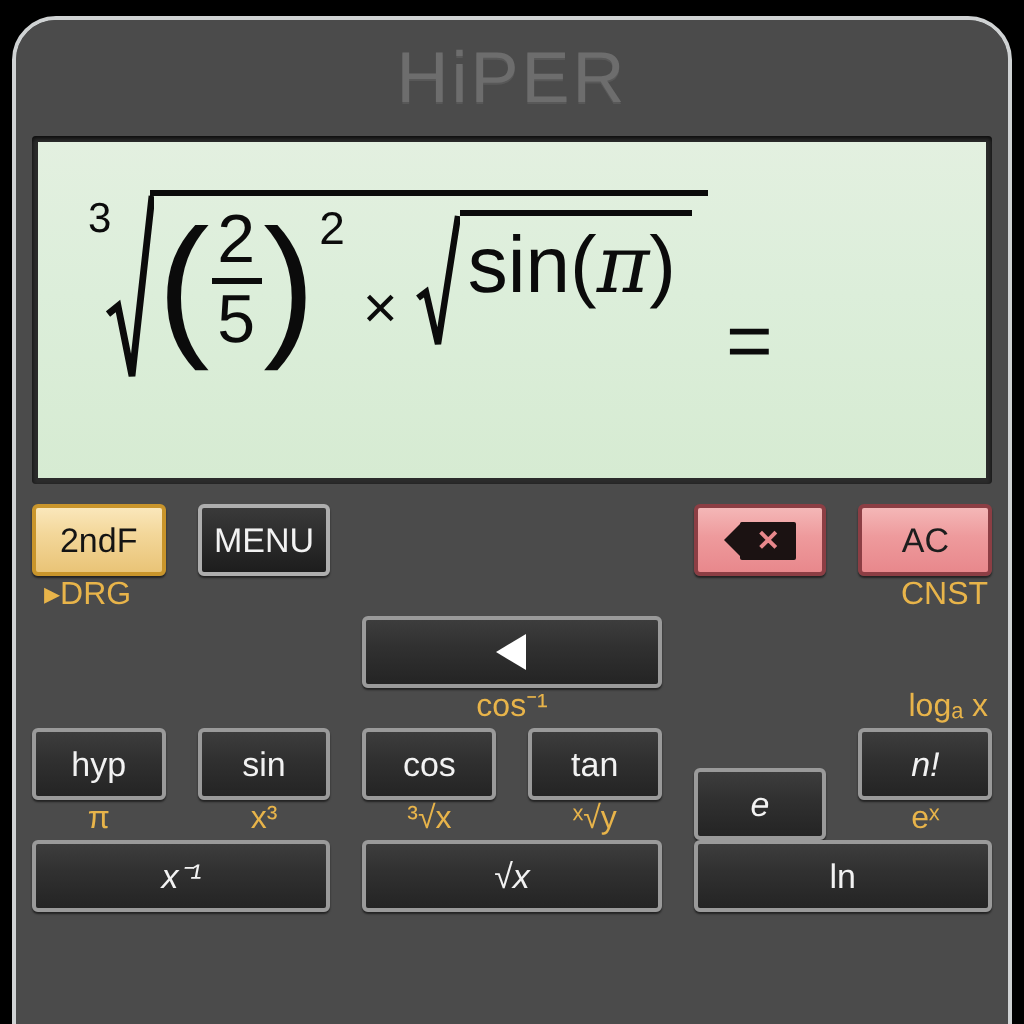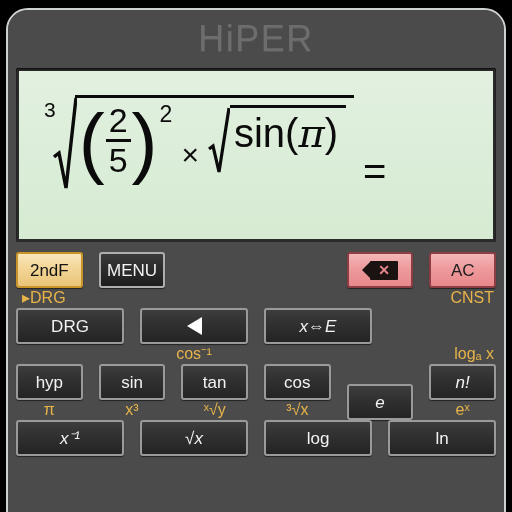--- a/index.html
+++ b/index.html
@@ -336,94 +336,80 @@
         <div class="cell">
           <div class="btn pink">
             <span class="lbl">AC</span>
           </div>
           <div class="sublabel right">CNST</div>
         </div>
       </div>
 
       <div class="key-row">
         <div class="cell">
-          <div class="btn">
-            <span class="lbl">DRG</span>
-          </div>
           <div class="sublabel"></div>
         </div>
         <div class="cell">
           <div class="btn">
             <span class="tri left"></span>
           </div>
           <div class="sublabel">cos⁻¹</div>
         </div>
         <div class="cell">
-          <div class="btn">
-            <span class="lbl it">x⇔E</span>
-          </div>
-          <div class="sublabel"></div>
-        </div>
-        <div class="cell">
           <div class="sublabel right">logₐ x</div>
         </div>
       </div>
 
       <div class="key-row">
         <div class="cell">
           <div class="btn">
             <span class="lbl">hyp</span>
           </div>
           <div class="sublabel">π</div>
         </div>
         <div class="cell">
           <div class="btn">
             <span class="lbl">sin</span>
           </div>
           <div class="sublabel">x³</div>
         </div>
         <div class="cell">
           <div class="btn">
+            <span class="lbl">cos</span>
+          </div>
+          <div class="sublabel">³√x</div>
+        </div>
+        <div class="cell">
+          <div class="btn">
             <span class="lbl">tan</span>
           </div>
           <div class="sublabel">ˣ√y</div>
         </div>
         <div class="cell">
           <div class="btn">
-            <span class="lbl">cos</span>
-          </div>
-          <div class="sublabel">³√x</div>
-        </div>
-        <div class="cell">
-          <div class="btn">
             <span class="lbl it">e</span>
           </div>
         </div>
         <div class="cell">
           <div class="btn">
             <span class="lbl it">n!</span>
           </div>
           <div class="sublabel">eˣ</div>
         </div>
       </div>
 
       <div class="key-row">
         <div class="cell">
           <div class="btn">
             <span class="lbl it">x⁻¹</span>
           </div>
         </div>
         <div class="cell">
           <div class="btn">
             <span class="lbl it">√x</span>
-          </div>
-        </div>
-        <div class="cell">
-          <div class="btn">
-            <span class="lbl">log</span>
           </div>
         </div>
         <div class="cell">
           <div class="btn">
             <span class="lbl">ln</span>
           </div>
         </div>
       </div>
 
     </div>

